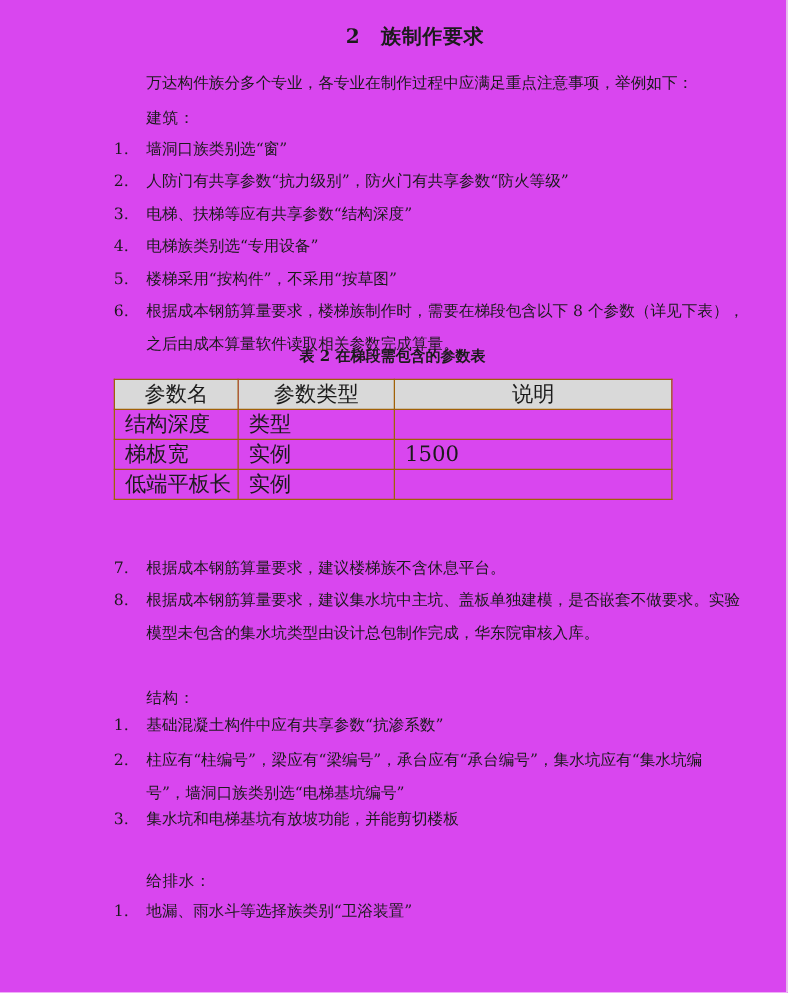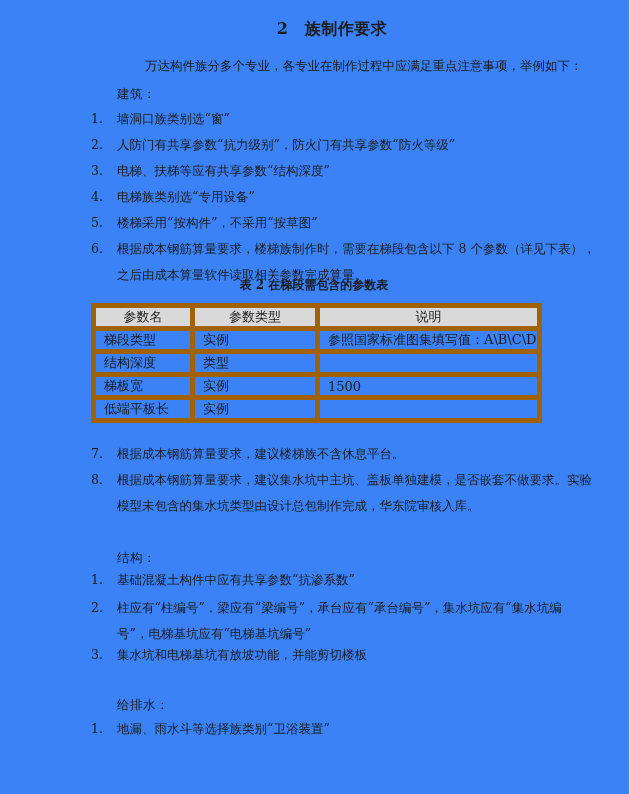--- a/index.html
+++ b/index.html
@@ -1,38 +1,38 @@
 <!DOCTYPE html>
 <html><head>
 <meta charset="utf-8">
 <style>
   * { box-sizing: border-box; margin: 0; padding: 0; }
   html, body { background: #ffffff; }
   .page {
     position: relative;
     width: 630px;
     height: 794px;
-    background: #3b82f6;
+    background: #d946ef;
     font-family: "DejaVu Serif", "Liberation Serif", serif;
     color: #1b1b1b;
     border-right: 1px solid #e6e6e6;
     overflow: hidden;
   }
   .abs { position: absolute; }
   .doc-title {
     top: 14px; left: 40px; width: 584px;
     text-align: center;
     font-size: 16px; font-weight: bold;
     line-height: 30px;
     letter-spacing: 0.5px;
     white-space: pre;
   }
   .para {
     left: 117px; right: 46px;
-    font-size: 12.5px; line-height: 26px; margin-left: 28px;
+    font-size: 12.5px; line-height: 26px;
   }
   .sec-label {
     left: 117px;
     font-size: 12.5px; line-height: 26px;
     letter-spacing: 0.5px;
     font-family: Liberation Serif, serif;
   }
   .li {
     left: 91px; width: 470px;
     font-size: 12.5px; line-height: 26px;
@@ -47,22 +47,22 @@
   }
   .ptable {
     position: absolute;
     top: 303px; left: 91px;
     width: 446px;
     border-collapse: collapse;
     table-layout: fixed;
     border: 1.5px solid #3a3a3a;
   }
   .ptable th, .ptable td {
-    border: 5px solid #a16207;
-    font-size: 13px;
+    border: 1px solid #a16207;
+    font-size: 17px;
     font-weight: normal;
     overflow: hidden;
     white-space: nowrap;
   }
   .ptable th {
     background: #d9d9d9;
     height: 23px;
     text-align: center;
   }
   .ptable td {
@@ -117,25 +117,20 @@
         <col style="width:125px">
         <col style="width:222px">
       </colgroup>
     <tbody>
         <tr>
       <th>参数名</th>
       <th>参数类型</th>
       <th>说明</th>
     </tr>
     <tr>
-      <td>梯段类型</td>
-      <td>实例</td>
-      <td>参照国家标准图集填写值：A\B\C\D</td>
-    </tr>
-    <tr>
       <td>结构深度</td>
       <td>类型</td>
       <td></td>
     </tr>
     <tr>
       <td>梯板宽</td>
       <td>实例</td>
       <td>1500</td>
     </tr>
     <tr>
@@ -158,21 +153,21 @@
 
   <div class="abs sec-label" style="top:545px">结构：</div>
 
   <div class="abs li" style="top:567px">
     <span class="num">1.</span>
     <div class="line">基础混凝土构件中应有共享参数“抗渗系数”</div>
   </div>
   <div class="abs li" style="top:595px">
     <span class="num">2.</span>
     <div class="line">柱应有“柱编号”，梁应有“梁编号”，承台应有“承台编号”，集水坑应有“集水坑编</div>
-    <div class="line">号”，电梯基坑应有“电梯基坑编号”</div>
+    <div class="line">号”，墙洞口族类别选“电梯基坑编号”</div>
   </div>
   <div class="abs li" style="top:642px">
     <span class="num">3.</span>
     <div class="line">集水坑和电梯基坑有放坡功能，并能剪切楼板</div>
   </div>
 
   <div class="abs sec-label" style="top:692px">给排水：</div>
 
   <div class="abs li" style="top:716px">
     <span class="num">1.</span>

